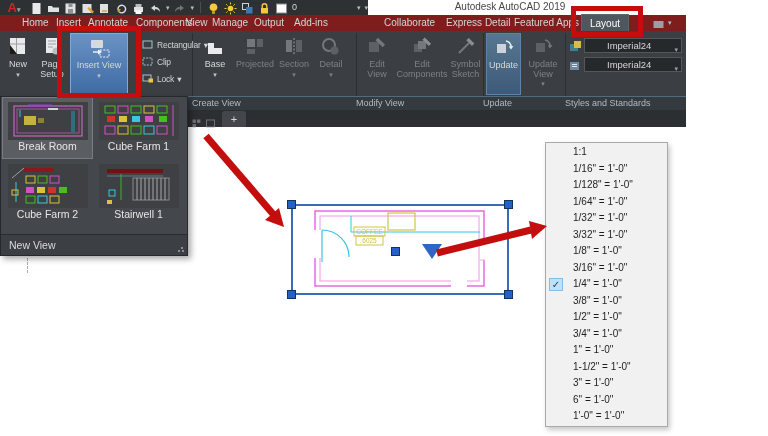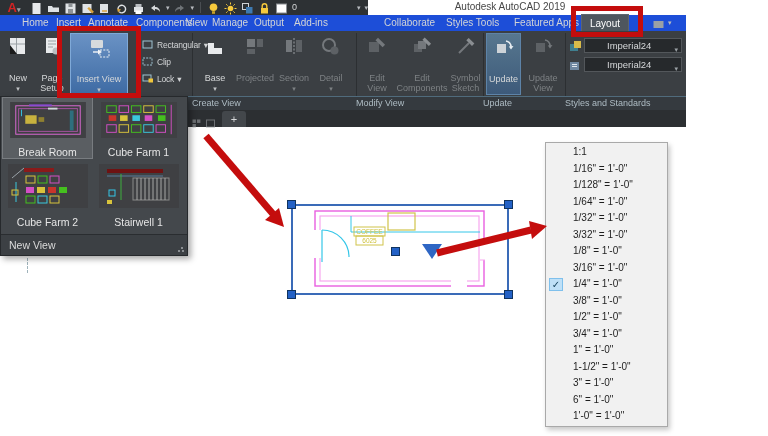--- a/index.html
+++ b/index.html
@@ -11,34 +11,34 @@
        display:flex;align-items:center;gap:4px;padding-left:2px;box-sizing:border-box;z-index:2;}
   .logo{width:24px;height:15px;color:#d42424;font-weight:bold;font-size:13px;line-height:15px;text-align:center;}
   .logo .dd{color:#9aa0a5;font-size:7px;}
   .qicon{width:13px;height:13px;display:inline-block;flex:0 0 auto;}
   .qtext{color:#d5d7d8;font-size:9px;line-height:15px;}
   .qsep{width:1px;height:11px;background:#4a4e52;margin:0 2px;}
   .qcaret{color:#b8bcbf;font-size:7px;}
   .win-title{position:absolute;left:400px;top:1px;width:220px;text-align:center;font-size:10px;color:#474747;z-index:1;}
 
   
-  .tabrow{position:absolute;left:0;top:15px;width:686px;height:16px;background:#1d4ed8;z-index:2;}
+  .tabrow{position:absolute;left:0;top:15px;width:686px;height:16px;background:#7f1d1d;z-index:2;}
   .rtab{position:absolute;top:0;height:16px;line-height:16px;font-size:10px;color:#d2d4d6;white-space:nowrap;}
   .rtab.active{top:-1px;height:18px;line-height:18px;background:#4e565e;color:#fff;
                padding:0 8px;border:1px solid #5d656d;border-bottom:none;box-sizing:border-box;}
 
   
   .ribbon{position:absolute;left:0;top:31px;width:686px;height:79px;background:#3b3f43;z-index:2;}
   .vsep{position:absolute;top:2px;width:1px;height:76px;background:#2c2f32;}
   .plabels{position:absolute;left:0;top:65px;width:686px;height:14px;background:#353a3f;border-top:1px solid #506b7c;box-sizing:border-box;}
   .plabel{position:absolute;top:0;height:13px;line-height:13px;font-size:9px;color:#aebcc4;white-space:nowrap;}
   .rbtn{position:absolute;top:2px;height:61px;display:flex;flex-direction:column;align-items:center;
         font-size:9px;color:#d6d8d9;text-align:center;line-height:9.5px;box-sizing:border-box;}
   .rbtn .ic{height:22px;margin-top:3px;}
-  .rbtn .lbl{margin-top:16px;}
+  .rbtn .lbl{margin-top:2px;}
   .rbtn .caret{font-size:7px;color:#c0c3c6;line-height:7px;margin-top:1px;}
   .rbtn.dim{color:#7d8184;}
   .rbtn.dim .caret{color:#7d8184;}
   .rbtn.blue{background:linear-gradient(#6a92c4,#3e6ba4);border:1px solid #7fa9d8;}
   .rbtn.blue2{background:linear-gradient(#57778f,#3d5a7a);border:1px solid #5d83a8;}
   .smallrow{position:absolute;left:141px;width:56px;height:15px;display:flex;align-items:center;gap:3px;
             font-size:8.5px;color:#d2d4d6;white-space:nowrap;letter-spacing:-.2px;}
   .sic{width:13px;height:13px;flex:0 0 auto;}
   .field{position:absolute;width:98px;height:15px;background:#26292c;border:1px solid #53575b;
          color:#d5d7d9;font-size:9.5px;line-height:14px;padding-left:22px;box-sizing:border-box;}
@@ -50,21 +50,21 @@
   .plustab{position:absolute;left:34px;top:1px;width:24px;height:16px;background:#43474b;border-radius:3px 3px 0 0;
            color:#d6d8d9;text-align:center;line-height:16px;font-size:11px;}
   .dbic{position:absolute;top:4px;width:9px;height:9px;opacity:.7;}
 
   
   .gallery{position:absolute;left:0;top:96px;width:188px;height:160px;background:#44484c;border:1px solid #26292c;
            box-shadow:3px 3px 6px rgba(0,0,0,.35);box-sizing:border-box;z-index:10;}
   .gcell{position:absolute;width:89px;display:flex;flex-direction:column;align-items:center;box-sizing:border-box;}
   .gcell.selected{background:#5a5e62;outline:1px solid #787c80;}
   .thumb{width:80px;margin-top:4px;}
-  .glabel{font-size:10.5px;color:#e6e6e6;margin-top:8px;white-space:nowrap;}
+  .glabel{font-size:10.5px;color:#e6e6e6;margin-top:0;white-space:nowrap;}
   .newview{position:absolute;left:0;top:137px;width:186px;height:21px;background:#3c4044;border-top:1px solid #2a2d30;
            color:#dadada;font-size:10.5px;line-height:20px;padding-left:8px;box-sizing:border-box;}
   .ngrip{position:absolute;right:2px;bottom:2px;width:8px;height:8px;
          background:radial-gradient(circle at 2px 6px,#8a8e92 1px,transparent 1.2px),
                     radial-gradient(circle at 5px 3px,#8a8e92 1px,transparent 1.2px),
                     radial-gradient(circle at 6px 6px,#8a8e92 1px,transparent 1.2px);}
 
   
   .viewport{position:absolute;left:291px;top:204px;width:218px;height:91px;border:2px solid #3a6bb8;box-sizing:border-box;z-index:5;}
   .grip{position:absolute;width:9px;height:9px;background:#2361c6;border:1px solid #10335f;box-sizing:border-box;z-index:6;}
@@ -157,21 +157,21 @@
   <div class="tabrow">
     <span class="rtab" style="left:22px">Home</span>
     <span class="rtab" style="left:56px">Insert</span>
     <span class="rtab" style="left:88px">Annotate</span>
     <span class="rtab" style="left:136px">Components</span>
     <span class="rtab" style="left:186px">View</span>
     <span class="rtab" style="left:212px">Manage</span>
     <span class="rtab" style="left:254px">Output</span>
     <span class="rtab" style="left:294px">Add-ins</span>
     <span class="rtab" style="left:384px">Collaborate</span>
-    <span class="rtab" style="left:446px">Styles Tools</span>
+    <span class="rtab" style="left:446px">Express Detail</span>
     <span class="rtab" style="left:514px">Featured Apps</span>
     <span class="rtab active" style="left:581px">Layout</span>
     <span class="qicon" style="position:absolute;left:652px;top:2px"><svg viewBox="0 0 13 13">
           <rect x="1.5" y="3" width="10" height="7" fill="#9aa0a5"></rect>
         </svg></span>
     <span class="qcaret" style="position:absolute;left:668px;top:4px">▾</span>
   </div>
 
   <div class="ribbon">
     <div class="vsep" style="left:192px"></div>

